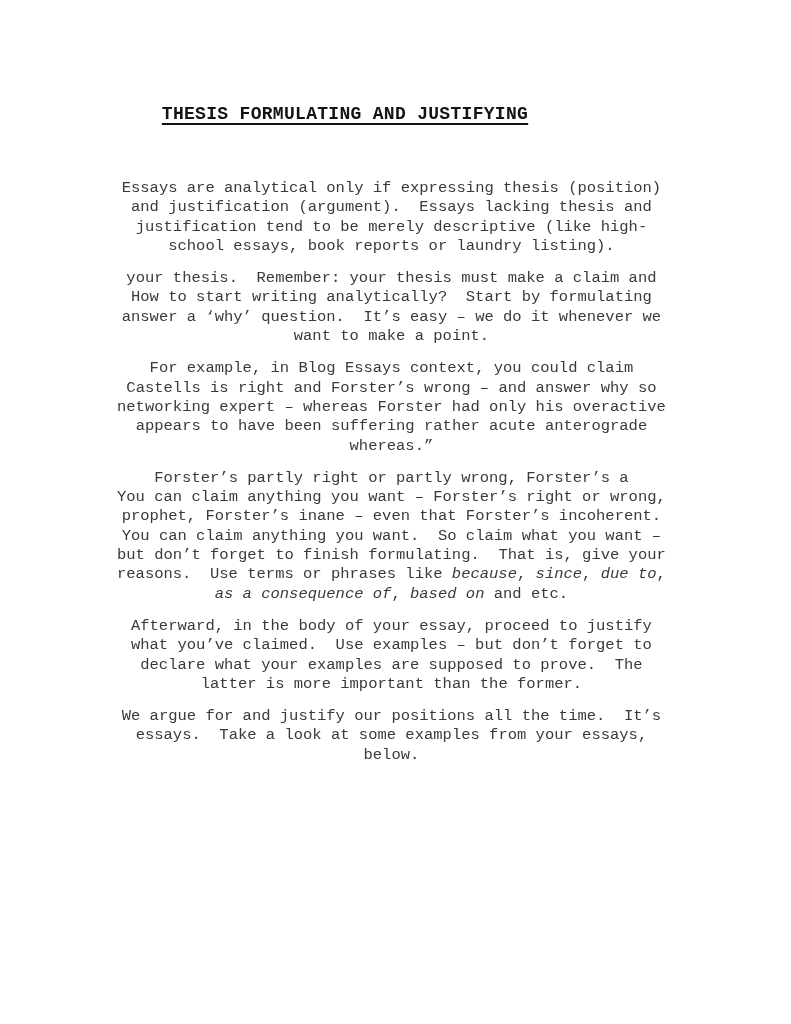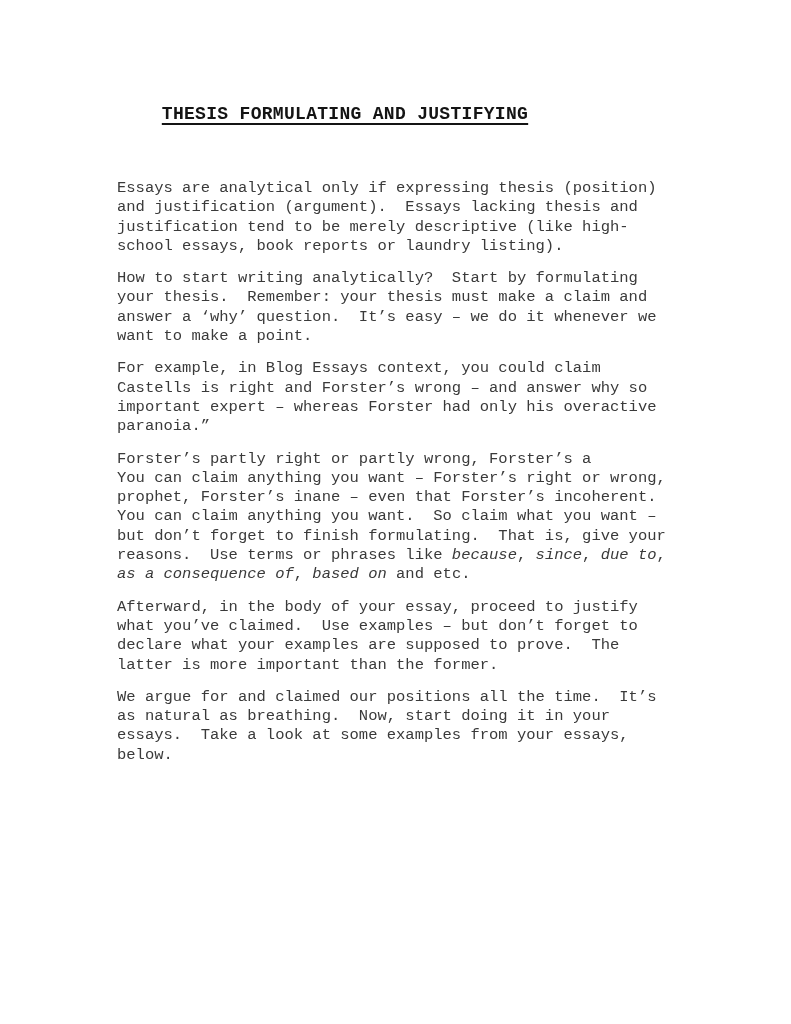--- a/index.html
+++ b/index.html
@@ -34,20 +34,21 @@
   }
   .content {
     position: absolute;
     left: 117px;
     top: 179px;
     color: #3a3a3a;
   }
   .para {
     margin: 0 0 13px 0;
     padding: 0;
+    text-align: center;
   }
   .line {
     white-space: pre;
     font-size: 15.5px;
     line-height: 19.3px;
   }
   .line em {
   }
 </style>
 </head>
@@ -58,46 +59,46 @@
     <span class="title-text">THESIS FORMULATING AND JUSTIFYING</span>
   </div>
   <div class="content">
       <div class="para">
         <div class="line"><span>Essays are analytical only if expressing thesis (position)</span></div>
         <div class="line"><span>and justification (argument).  Essays lacking thesis and</span></div>
         <div class="line"><span>justification tend to be merely descriptive (like high-</span></div>
         <div class="line"><span>school essays, book reports or laundry listing).</span></div>
       </div>
       <div class="para">
+        <div class="line"><span>your thesis.  Remember: your thesis must make a claim and</span></div>
         <div class="line"><span>How to start writing analytically?  Start by formulating</span></div>
-        <div class="line"><span>your thesis.  Remember: your thesis must make a claim and</span></div>
         <div class="line"><span>answer a ‘why’ question.  It’s easy – we do it whenever we</span></div>
         <div class="line"><span>want to make a point.</span></div>
       </div>
       <div class="para">
         <div class="line"><span>For example, in Blog Essays context, you could claim</span></div>
         <div class="line"><span>Castells is right and Forster’s wrong – and answer why so</span></div>
-        <div class="line"><span>important expert – whereas Forster had only his overactive</span></div>
-        <div class="line"><span>paranoia.”</span></div>
+        <div class="line"><span>networking expert – whereas Forster had only his overactive</span></div>
+        <div class="line"><span>appears to have been suffering rather acute anterograde</span></div>
+        <div class="line"><span>whereas.”</span></div>
       </div>
       <div class="para">
         <div class="line"><span>Forster’s partly right or partly wrong, Forster’s a</span></div>
         <div class="line"><span>You can claim anything you want – Forster’s right or wrong,</span></div>
         <div class="line"><span>prophet, Forster’s inane – even that Forster’s incoherent.</span></div>
         <div class="line"><span>You can claim anything you want.  So claim what you want –</span></div>
         <div class="line"><span>but don’t forget to finish formulating.  That is, give your</span></div>
         <div class="line"><span>reasons.  Use terms or phrases like </span><em>because</em><span>, </span><em>since</em><span>, </span><em>due to</em><span>,</span></div>
         <div class="line"><em>as a consequence of</em><span>, </span><em>based on</em><span> and etc.</span></div>
       </div>
       <div class="para">
         <div class="line"><span>Afterward, in the body of your essay, proceed to justify</span></div>
         <div class="line"><span>what you’ve claimed.  Use examples – but don’t forget to</span></div>
         <div class="line"><span>declare what your examples are supposed to prove.  The</span></div>
         <div class="line"><span>latter is more important than the former.</span></div>
       </div>
       <div class="para">
-        <div class="line"><span>We argue for and claimed our positions all the time.  It’s</span></div>
-        <div class="line"><span>as natural as breathing.  Now, start doing it in your</span></div>
+        <div class="line"><span>We argue for and justify our positions all the time.  It’s</span></div>
         <div class="line"><span>essays.  Take a look at some examples from your essays,</span></div>
         <div class="line"><span>below.</span></div>
       </div>
     </div>
 </div>
 
 </body></html>

